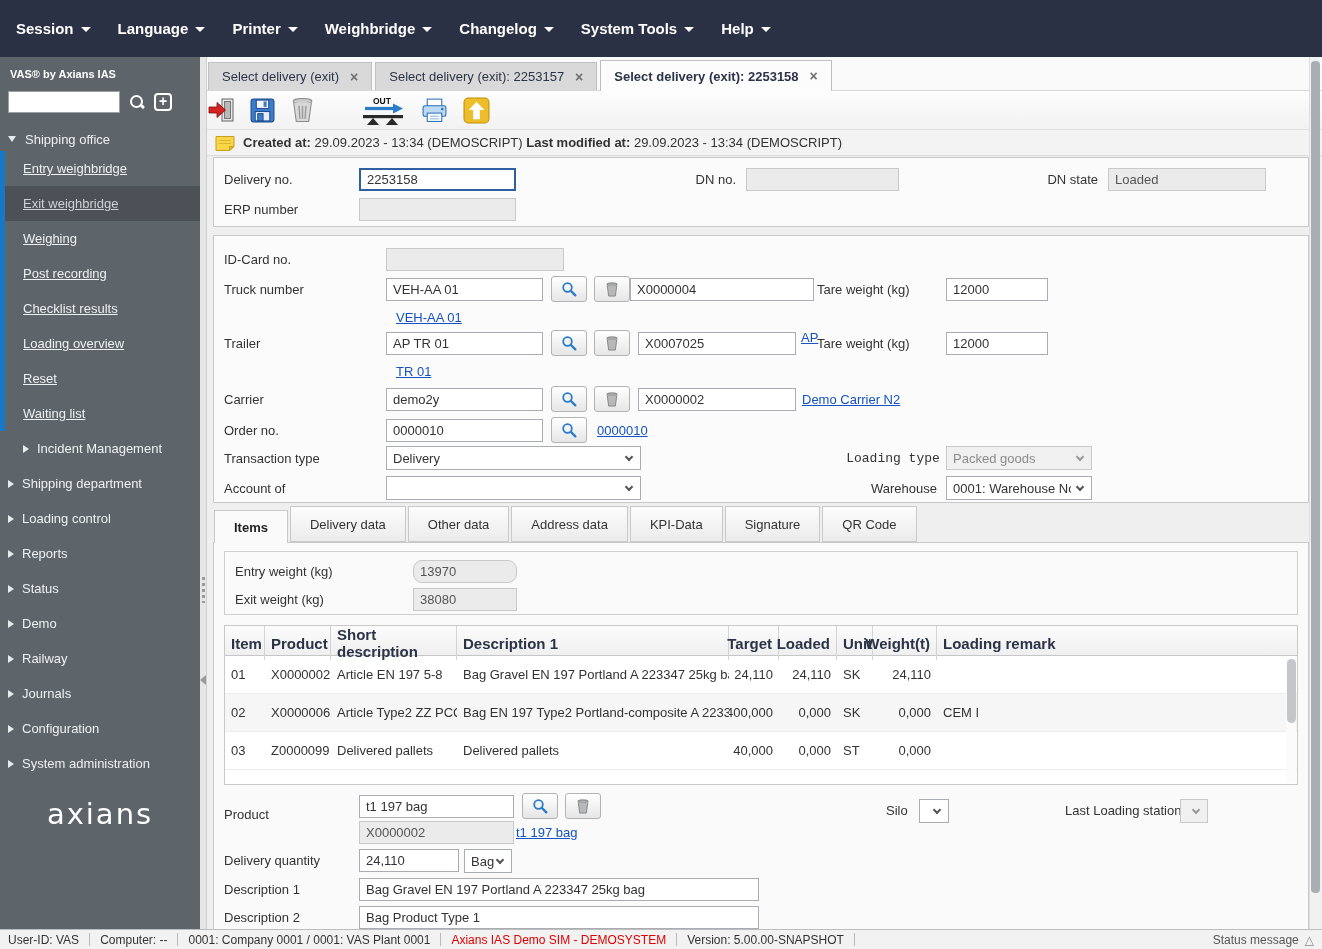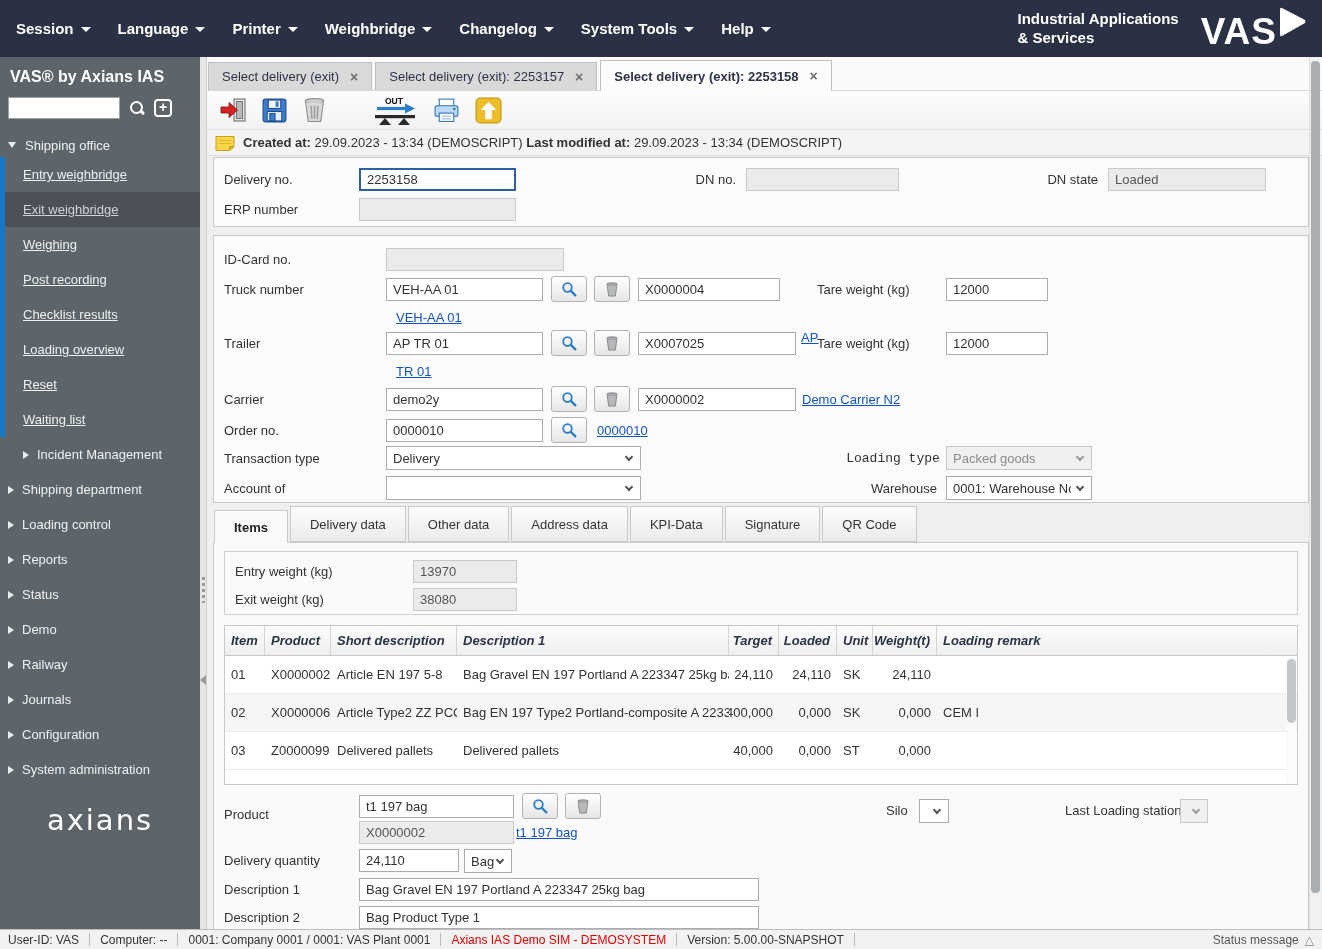--- a/index.html
+++ b/index.html
@@ -15,21 +15,21 @@
   .caret { width:0; height:0; border-left:5px solid transparent; border-right:5px solid transparent;
            border-top:5px solid #fff; margin-top:2px; }
   .brand { margin-left:auto; display:flex; align-items:center; gap:22px; }
   .brand-text { font-size:15px; font-weight:bold; line-height:1.25; }
   .vas-wrap { display:flex; align-items:flex-start; gap:3px; }
   .vas-text { font-size:37px; font-weight:bold; letter-spacing:1px; line-height:1; margin-top:6px; }
 
   
   .sidebar { position:absolute; top:57px; left:0; width:200px; bottom:20px;
              background:#5d646a; color:#eef1f2; overflow:hidden; }
-  .sb-title { font-size:16px; font-weight:bold; padding:11px 10px 9px; color:#fff; }
+  .sb-title { font-size:11px; font-weight:bold; padding:11px 10px 9px; color:#fff; }
   .sb-search { display:flex; align-items:center; gap:9px; padding:0 8px; height:26px; }
   .sb-search input { width:112px; height:22px; border:1px solid #9aa0a4; font-size:12px; padding:0 4px; }
   .mag { position:relative; width:16px; height:16px; display:inline-block; }
   .mag::before { content:""; position:absolute; left:1px; top:1px; width:9px; height:9px;
                  border:2px solid #fff; border-radius:50%; }
   .mag::after { content:""; position:absolute; left:11px; top:11px; width:5px; height:2.5px;
                 background:#fff; transform:rotate(45deg); border-radius:2px; }
   .plus-btn { width:18px; height:18px; border:2px solid #fff; border-radius:4px; color:#fff;
               font-size:14px; font-weight:bold; line-height:13px; text-align:center; cursor:pointer; }
   .nav { margin-top:12px; font-size:13px; }
@@ -60,21 +60,21 @@
 
   .tabbar { height:34px; background:#fafafa; display:flex; align-items:flex-end; padding-left:1px;
             border-bottom:1px solid #d8d8d8; }
   .tab { height:28px; display:flex; align-items:center; gap:11px; padding:0 13px; margin-right:3px;
          background:#d9d9d9; border:1px solid #bfbfbf; border-bottom:none; font-size:13px;
          color:#2b3347; cursor:pointer; white-space:nowrap; }
   .tab.active { background:#fcfcfc; font-weight:bold; height:31px; margin-bottom:-1px; z-index:2; }
   .tab-close { color:#6e6e6e; font-weight:bold; font-size:14px; cursor:pointer; }
 
   .toolbar { height:39px; background:linear-gradient(#fdfdfd,#f2f2f2); display:flex; align-items:center;
-             padding-left:12px; border-bottom:1px solid #e0e0e0; }
+             border-bottom:1px solid #e0e0e0; }
   .tool { height:32px; display:flex; align-items:center; justify-content:center; margin-right:15px; cursor:pointer; }
   .tool-gap { width:30px; }
 
   .metabar { height:26px; background:#f3f3f3; border-bottom:1px solid #dcdcdc; display:flex;
              align-items:center; gap:8px; padding-left:8px; font-size:13px; color:#333; }
   .metabar b { font-weight:bold; }
 
   .content { position:absolute; top:100px; left:6px; right:13px; bottom:0; }
 
   .panel { background:#fbfbfb; border:1px solid #c9c9c9; }
@@ -110,21 +110,21 @@
   .tabcontent { position:relative; border:1px solid #c9c9c9; background:#fafafa; height:388px;
                 padding:8px 10px; }
 
   .weights-panel { position:relative; border:1px solid #cfcfcf; height:64px; margin-bottom:10px; }
   .wrow { position:absolute; left:10px; height:24px; display:flex; align-items:center; font-size:13px; color:#333; }
 
   
   .itable { position:relative; border:1px solid #c9c9c9; background:#fff; height:160px; margin-bottom:8px; }
   .thead { display:grid; grid-template-columns:40px 66px 126px 272px 50px 58px 36px 64px 1fr;
            height:30px; background:linear-gradient(#fcfcfc,#efefef); border-bottom:1px solid #c6c6c6;
-           font-size:13px; font-weight:bold; color:#2b3347;font-style:italic; }
+           font-size:15px; font-weight:bold; color:#2b3347; }
   .thead > div { display:flex; align-items:center; padding:0 6px; border-right:1px solid #d4d4d4; }
   .thead > div:last-child { border-right:none; }
   .thead > div.num { justify-content:flex-end; }
   .trow { display:grid; grid-template-columns:40px 66px 126px 272px 50px 58px 36px 64px 1fr;
           height:38px; font-size:13px; color:#333; border-bottom:1px solid #ededed; cursor:pointer; }
   .trow.alt { background:#f6f6f6; }
   .trow > div { display:flex; align-items:center; padding:0 6px; overflow:hidden; white-space:nowrap; }
   .trow > div.num { justify-content:flex-end; }
   .tbl-scroll { position:absolute; right:1px; top:31px; bottom:1px; width:10px; background:#fbfbfb; }
   .tbl-thumb { position:absolute; right:0px; top:2px; width:9px; height:64px; background:#c3c7ca;
@@ -180,32 +180,20 @@
         <span class="caret"></span>
       </div>
     <div class="menu-item">
         <span>System Tools</span>
         <span class="caret"></span>
       </div>
     <div class="menu-item">
         <span>Help</span>
         <span class="caret"></span>
       </div>
-    <div class="brand">
-      <div class="brand-text">
-        <div>Industrial Applications</div>
-        <div>&amp; Services</div>
-      </div>
-      <div class="vas-wrap">
-        <span class="vas-text">VAS</span>
-        <svg width="26" height="30" viewBox="0 0 26 30">
-          <path d="M2 1 L25 13 Q26 14.5 25 16 L2 29 Q0 30 0 27 L0 3 Q0 0 2 1 Z" fill="#fff"></path>
-        </svg>
-      </div>
-    </div>
   </div>
 
   <div class="sidebar">
     <div class="sb-title">VAS® by Axians IAS</div>
     <div class="sb-search">
       <input value="" style="">
       <span class="mag"></span>
       <span class="plus-btn">+</span>
     </div>
     <div class="nav">
@@ -403,21 +391,21 @@
                 <circle cx="6.5" cy="6.5" r="4.3" fill="none" stroke="#2b7cc9" stroke-width="1.8"></circle>
                 <line x1="10" y1="10" x2="14.3" y2="14.3" stroke="#2b7cc9" stroke-width="2.4" stroke-linecap="round"></line>
               </svg>
           </span>
           <span class="mini-btn" style="margin-left:7px;">
             <svg width="14" height="15" viewBox="0 0 16 17">
                 <ellipse cx="8" cy="2.6" rx="6" ry="1.7" fill="#a9abae" stroke="#7e8082"></ellipse>
                 <path d="M2.5 3.8 L4.2 16 H11.8 L13.5 3.8" fill="#b6b8ba" stroke="#7e8082"></path>
               </svg>
           </span>
-          <input class="txt" style="width: 142px; margin-left: 8px;" value="X0000004">
+          <input class="txt" style="width: 184px; " value="X0000004">
           <span style="position:absolute; left:593px; width:120px; text-align:left;">Tare weight (kg)</span>
           <input class="txt" style="position: absolute; left: 722px; width: 102px;" value="12000">
         </div>
         <div class="arow" style="top:68px; padding-left:172px;">
           <span class="lnk">VEH-AA 01</span>
         </div>
         <div class="arow" style="top:94px;">
           <span class="lbl" style="width:162px;">Trailer</span>
           <input class="txt" style="width: 157px;" value="AP TR 01">
           <span class="mini-btn" style="margin-left:8px;">
@@ -503,21 +491,21 @@
         <div class="dtab">KPI-Data</div>
         <div class="dtab">Signature</div>
         <div class="dtab">QR Code</div>
       </div>
 
       <div class="tabcontent">
 
         <div class="weights-panel">
           <div class="wrow" style="top:7px;">
             <span style="width:178px;">Entry weight (kg)</span>
-            <input class="txt dis" style="width: 104px;" value="13970">
+            <input class="txt dis" style="width: 104px; border-radius: 9px;" value="13970">
           </div>
           <div class="wrow" style="top:35px;">
             <span style="width:178px;">Exit weight (kg)</span>
             <input class="txt dis" style="width: 104px;" value="38080">
           </div>
         </div>
 
         <div class="itable">
           <div class="thead">
             <div>Item</div>

